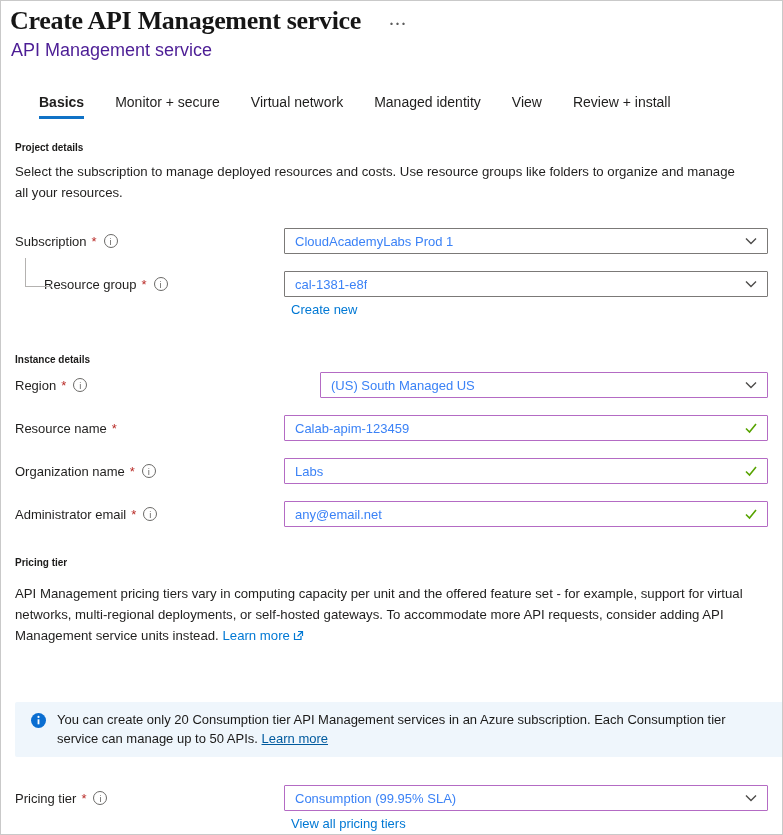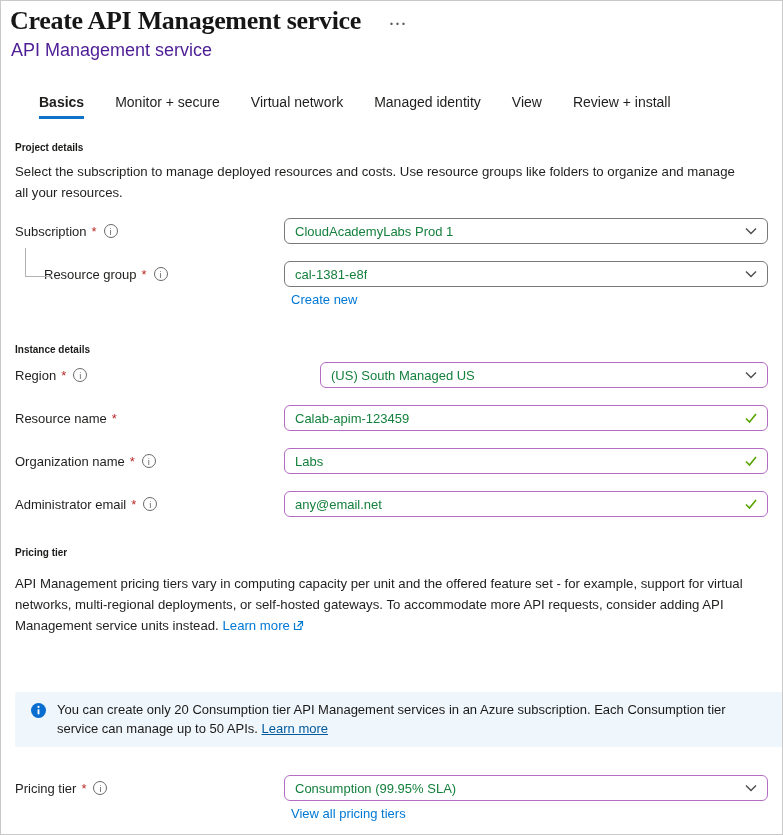--- a/index.html
+++ b/index.html
@@ -33,40 +33,40 @@
   
   .content { padding:0 14px; }
   .section-heading { font-size:10px; font-weight:700; color:#1b1a19; }
   .h-project { margin-top:23px; }
   .h-instance { margin-top:36px; }
   .h-pricing { margin-top:30px; }
   .section-desc { font-size:13.2px; line-height:21px; color:#201f1e; margin-top:8px; max-width:736px; }
 
   
   .field-row { display:flex; align-items:center; margin-top:17px; }
-  .field-row.first { margin-top:15px; }
+  .field-row.first { margin-top:25px; }
   .field-row.region { margin-top:7px;gap:36px; }
   .field-row.pricing { margin-top:28px; }
   .field-label {
     width:269px; flex-shrink:0; font-size:13px; color:#201f1e;
     display:flex; align-items:center; gap:4px;
   }
   .field-label.indent { padding-left:29px; }
   .req { color:#b92b27; font-size:13px; margin-left:1px; }
   .info-circle {
     width:14px; height:14px; border:1px solid #6a6967; border-radius:50%;
     color:#6a6967; font-size:9.5px; display:inline-flex; align-items:center;
     justify-content:center; margin-left:3px; cursor:default; flex-shrink:0;
   }
   .info-circle::before { content:"i"; }
   .control {
     width:492px; height:26px; background:#fff;
-    border:1px solid #7b7977; border-radius:6px;
+    border:1px solid #7b7977; border-radius:1px;
     display:flex; align-items:center; justify-content:space-between;
-    padding:0 9px 0 10px; font-size:13px; color:#15803d; cursor:pointer;
+    padding:0 9px 0 10px; font-size:13px; color:#3b82f6; cursor:pointer;
   }
   .control.dirty { border-color:#b46bc4; }
   .control .val { white-space:nowrap; overflow:hidden; }
   .chev { flex-shrink:0; margin-left:8px; display:flex; }
   .checkmark { flex-shrink:0; margin-left:8px; display:flex; }
 
   
   .project-fields { position:relative; }
   .connector {
     position:absolute; left:10px; top:30px; width:26px; height:29px;

